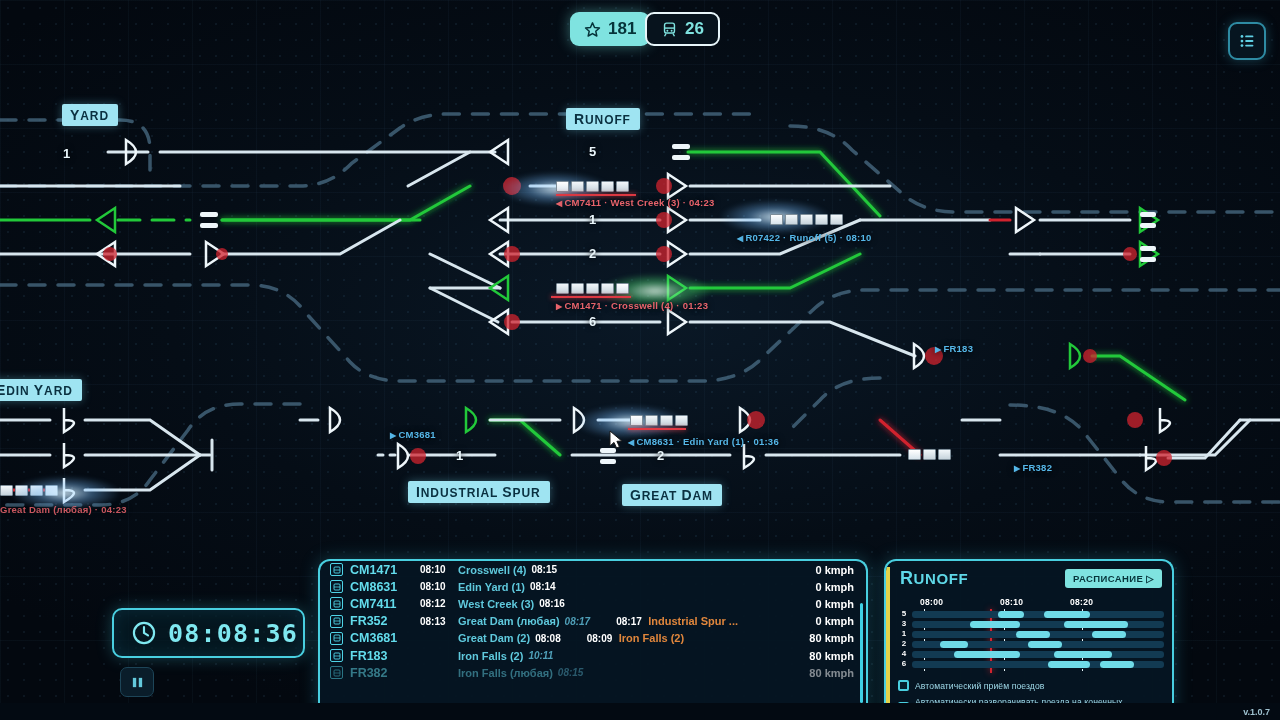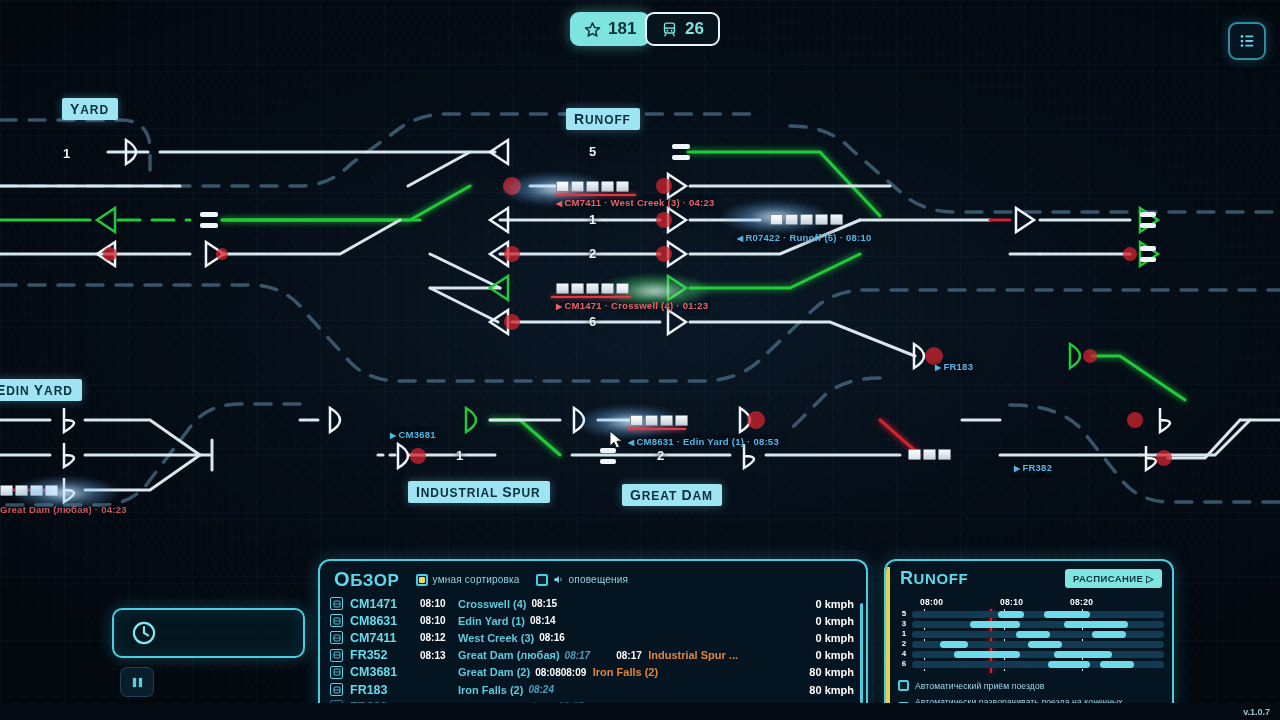--- a/index.html
+++ b/index.html
@@ -382,21 +382,21 @@
         <rect x="1140" y="212" width="16" height="5" rx="2"></rect>
         <rect x="1140" y="223" width="16" height="5" rx="2"></rect>
         <rect x="1140" y="246" width="16" height="5" rx="2"></rect>
         <rect x="1140" y="257" width="16" height="5" rx="2"></rect>
         <rect x="600" y="448" width="16" height="5" rx="2"></rect>
         <rect x="600" y="459" width="16" height="5" rx="2"></rect>
       </g>
     </g>
   </svg>
 
-  <div class="plate" style="left:62px;top:98px">
+  <div class="plate" style="left:62px;top:104px">
     <span class="cap">Y</span>ARD
   </div>
   <div class="plate" style="left:566px;top:108px">
     <span class="cap">R</span>UNOFF
   </div>
   <div class="plate" style="left:-12px;top:379px">
     <span class="cap">E</span>DIN <span class="cap">Y</span>ARD
   </div>
   <div class="plate" style="left:408px;top:481px">
     <span class="cap">I</span>NDUSTRIAL <span class="cap">S</span>PUR
@@ -467,26 +467,26 @@
   <div class="tlabel red" style="left:556px;top:197px">
     <span class="arrow">◀</span><span>CM7411</span> · <span>West Creek (3)</span> · <span>04:23</span>
   </div>
   <div class="tlabel blue" style="left:737px;top:232px">
     <span class="arrow">◀</span><span>R07422</span> · <span>Runoff (5)</span> · <span>08:10</span>
   </div>
   <div class="tlabel red" style="left:556px;top:300px">
     <span class="arrow">▶</span><span>CM1471</span> · <span>Crosswell (4)</span> · <span>01:23</span>
   </div>
   <div class="tlabel blue" style="left:628px;top:436px">
-    <span class="arrow">◀</span><span>CM8631</span> · <span>Edin Yard (1)</span> · <span>08:53</span>
+    <span class="arrow">◀</span><span>CM8631</span> · <span>Edin Yard (1)</span> · <span>01:36</span>
   </div>
   <div class="tlabel blue" style="left:390px;top:429px">
     <span class="arrow">▶</span><span>CM3681</span>
   </div>
-  <div class="tlabel blue" style="left:935px;top:361px">
+  <div class="tlabel blue" style="left:935px;top:343px">
     <span class="arrow">▶</span><span>FR183</span>
   </div>
   <div class="tlabel blue" style="left:1014px;top:462px">
     <span class="arrow">▶</span><span>FR382</span>
   </div>
   <div class="tlabel red" style="left:0px;top:504px;opacity:.85">
     <span>Great Dam (любая)</span> · <span>04:23</span>
   </div>
 
   <svg id="cursor" width="14" height="20" viewBox="0 0 14 20">
@@ -523,57 +523,41 @@
     </svg>
   </div>
 </div>
 
 <div id="clockwrap">
   <div id="clock">
     <svg width="26" height="26" viewBox="0 0 24 24">
       <circle cx="12" cy="12" r="9.3" fill="none" stroke="#7fe8f0" stroke-width="2"></circle>
       <path d="M12 6.6 L12 12 L15.7 14.2" fill="none" stroke="#7fe8f0" stroke-width="2" stroke-linecap="round"></path>
     </svg>
+    <span id="clock-text">08:08:36</span>
   </div>
   <div id="speedrow">
     <div class="sbtn">
       <svg width="13" height="13" viewBox="0 0 14 14">
         <rect x="2" y="2" width="3.6" height="10" fill="#63c9dc"></rect>
           <rect x="8.4" y="2" width="3.6" height="10" fill="#63c9dc"></rect>
       </svg>
     </div>
     <div class="sbtn active">
       <svg width="14" height="14" viewBox="0 0 14 14">
         <path d="M3 2 L12 7 L3 12 Z" fill="none" stroke="#e3d34a" stroke-width="1.8" stroke-linejoin="round"></path>
       </svg>
     </div>
     <div class="sbtn">5x</div>
     <div class="sbtn">15x</div>
     <div class="sbtn">25x</div>
   </div>
 </div>
 
 <div id="overview">
-  <div id="ov-head">
-    <div id="ov-title">
-      <span class="cap">О</span><span>БЗОР</span>
-    </div>
-    <div class="chk">
-      <span class="cbox on"></span>
-      <span>умная сортировка</span>
-    </div>
-    <div class="chk">
-      <span class="cbox"></span>
-      <svg width="11" height="11" viewBox="0 0 16 16">
-        <path d="M2 6 L5 6 L8.5 3 L8.5 13 L5 10 L2 10 Z" fill="#8fd2e3"></path>
-        <path d="M11 5.5 Q13 8 11 10.5" fill="none" stroke="#8fd2e3" stroke-width="1.3"></path>
-      </svg>
-      <span>оповещения</span>
-    </div>
-  </div>
   <div id="ov-rows">
     <div class="row">
       <span class="ricon">
         <svg width="8" height="8" viewBox="0 0 12 12">
             <rect x="1.5" y="1.5" width="9" height="9" rx="1.5" fill="none" stroke="#4fd3e6" stroke-width="1.4"></rect>
             <line x1="1.5" y1="6" x2="10.5" y2="6" stroke="#4fd3e6" stroke-width="1.2"></line>
           </svg>
       </span>
       <span class="rid">CM1471</span>
       <span class="c1">08:10</span>
@@ -630,36 +614,36 @@
       <span class="ricon">
         <svg width="8" height="8" viewBox="0 0 12 12">
             <rect x="1.5" y="1.5" width="9" height="9" rx="1.5" fill="none" stroke="#4fd3e6" stroke-width="1.4"></rect>
             <line x1="1.5" y1="6" x2="10.5" y2="6" stroke="#4fd3e6" stroke-width="1.2"></line>
           </svg>
       </span>
       <span class="rid">CM3681</span>
       <span class="c1"></span>
       <span class="c2">Great Dam (2)</span>
       <span class="c3">08:08</span>
-      <span class="c4" style="width:54px;">08:09</span>
+      <span class="c4" style="width:54px;margin-left:26px">08:09</span>
       <span class="c5" style="margin-left:-22px">Iron Falls (2)</span>
       <span class="spacer"></span>
       <span class="kmph">80 kmph</span>
     </div>
     <div class="row">
       <span class="ricon">
         <svg width="8" height="8" viewBox="0 0 12 12">
             <rect x="1.5" y="1.5" width="9" height="9" rx="1.5" fill="none" stroke="#4fd3e6" stroke-width="1.4"></rect>
             <line x1="1.5" y1="6" x2="10.5" y2="6" stroke="#4fd3e6" stroke-width="1.2"></line>
           </svg>
       </span>
       <span class="rid">FR183</span>
       <span class="c1"></span>
       <span class="c2">Iron Falls (2)</span>
-      <span class="c3" style="font-style:italic;color:#4f9fb8">08:24</span>
+      <span class="c3" style="font-style:italic;color:#4f9fb8">10:11</span>
       <span class="spacer"></span>
       <span class="kmph">80 kmph</span>
     </div>
     <div class="row" style="opacity:.5">
       <span class="ricon">
         <svg width="8" height="8" viewBox="0 0 12 12">
             <rect x="1.5" y="1.5" width="9" height="9" rx="1.5" fill="none" stroke="#4fd3e6" stroke-width="1.4"></rect>
             <line x1="1.5" y1="6" x2="10.5" y2="6" stroke="#4fd3e6" stroke-width="1.2"></line>
           </svg>
       </span>

